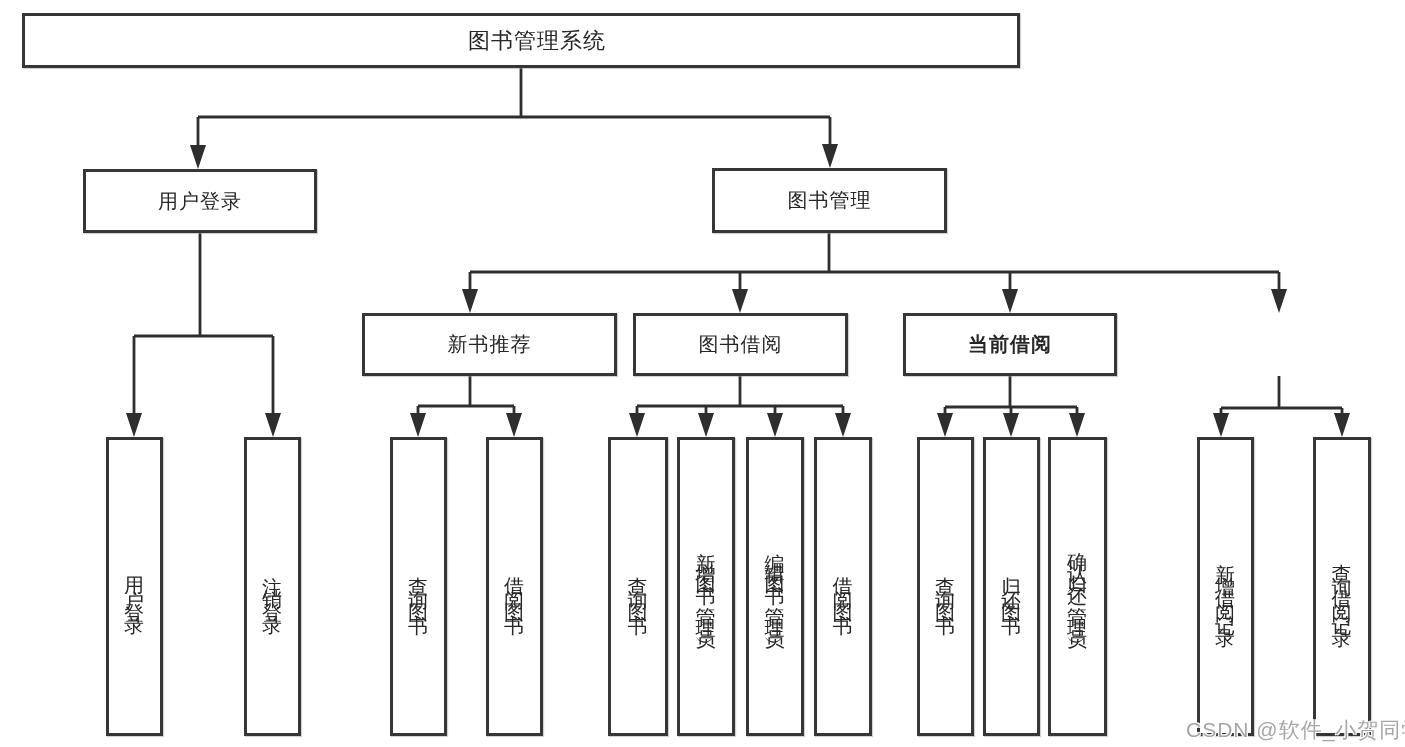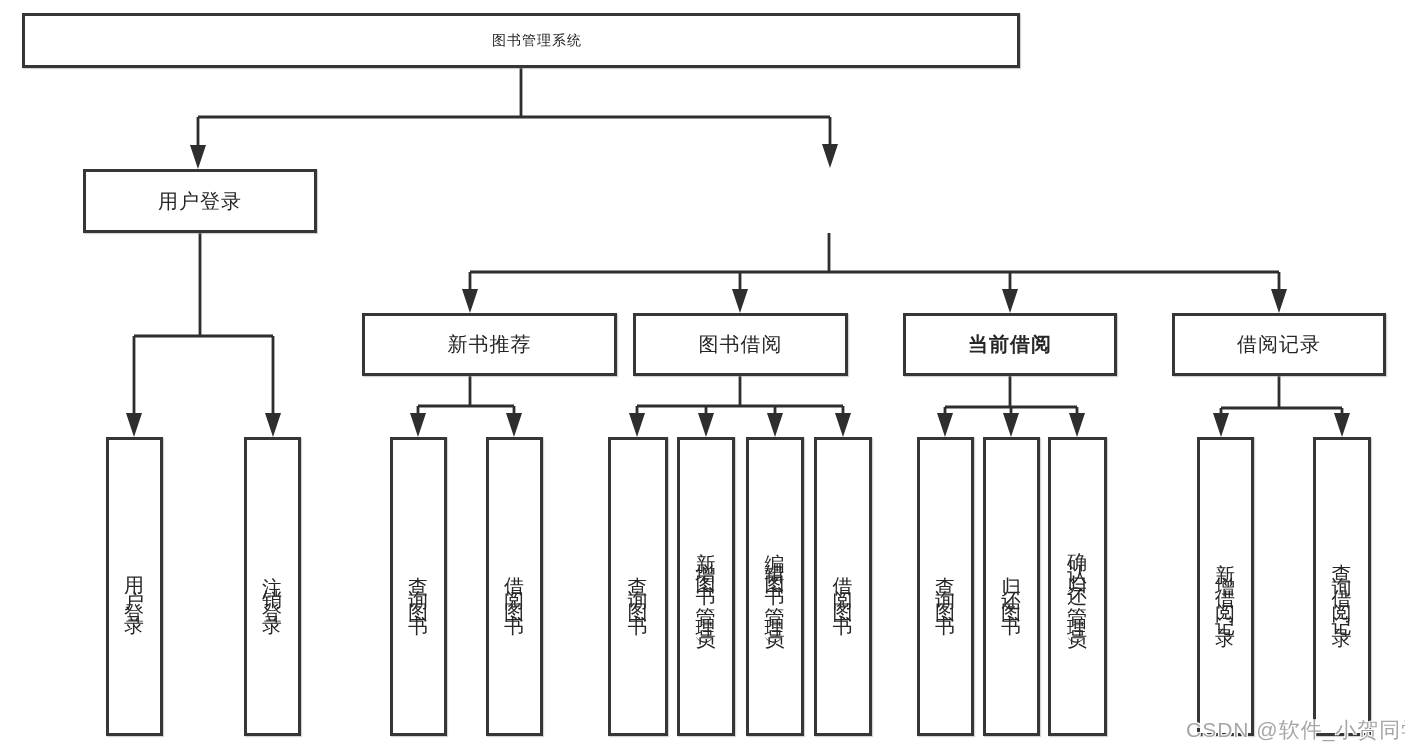--- a/index.html
+++ b/index.html
@@ -22,21 +22,21 @@
     box-sizing: border-box;
     border: 3px solid #363636;
     background: #ffffff;
     display: flex;
     align-items: center;
     justify-content: center;
     font-size: 20px;
     letter-spacing: 1px;
     box-shadow: 1px 1px 1px rgba(160,160,160,0.45);
   }
-  .hnode.root { font-size: 14px; padding-left: 32px; }
+  .hnode.root { font-size: 22px; padding-left: 32px; }
   .vnode {
     position: absolute;
     box-sizing: border-box;
     top: 437px;
     height: 299px;
     width: 57px;
     border: 3px solid #363636;
     background: #ffffff;
     display: flex;
     align-items: center;
@@ -103,25 +103,25 @@
       <polygon points="1003,413 1019,413 1011,437"></polygon>
       <polygon points="1069,413 1085,413 1077,437"></polygon>
       <polygon points="1213,413 1229,413 1221,437"></polygon>
       <polygon points="1334,413 1350,413 1342,437"></polygon>
     </g>
   </svg>
 
   <div class="hnode root" style="left:22px; top:13px; width:998px; height:55px;">图书管理系统</div>
 
   <div class="hnode" style="left:83px; top:169px; width:234px; height:64px;">用户登录</div>
+  <div class="hnode" style="left:712px; top:168px; width:235px; height:65px;">图书管理</div>
 
   <div class="hnode" style="left:362px; top:313px; width:255px; height:63px;">新书推荐</div>
   <div class="hnode" style="left:633px; top:313px; width:215px; height:63px;">图书借阅</div>
   <div class="hnode" style="left:903px; top:313px; width:214px; height:63px;font-weight:bold;">当前借阅</div>
-  <div class="hnode" style="left:1172px; top:313px; width:214px; height:63px;">借阅记录</div>
 
   <div class="vnode" style="left:106px;">
     <span>用户登录</span>
   </div>
   <div class="vnode" style="left:244px;">
     <span>注销登录</span>
   </div>
 
   <div class="vnode" style="left:390px;">
     <span>查询图书</span>

